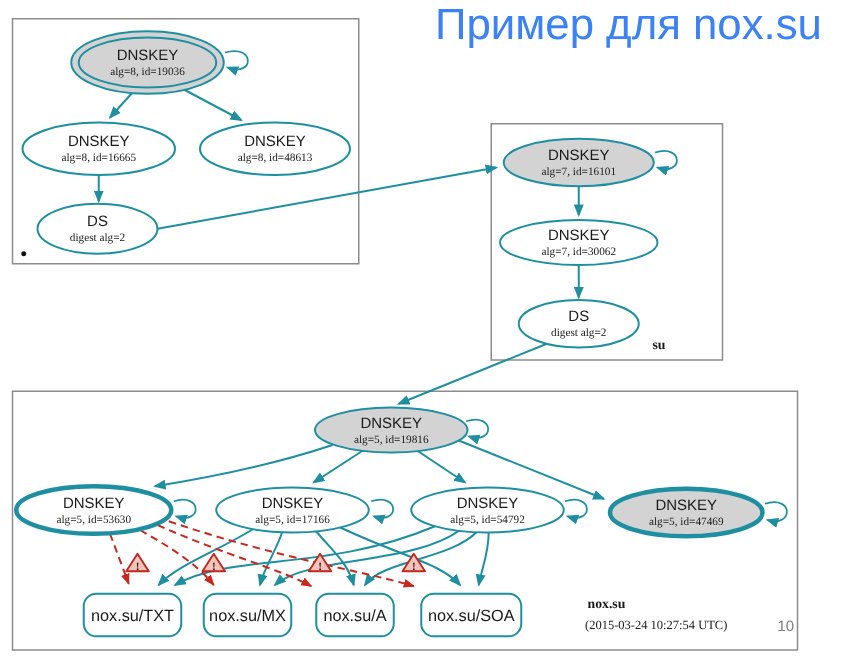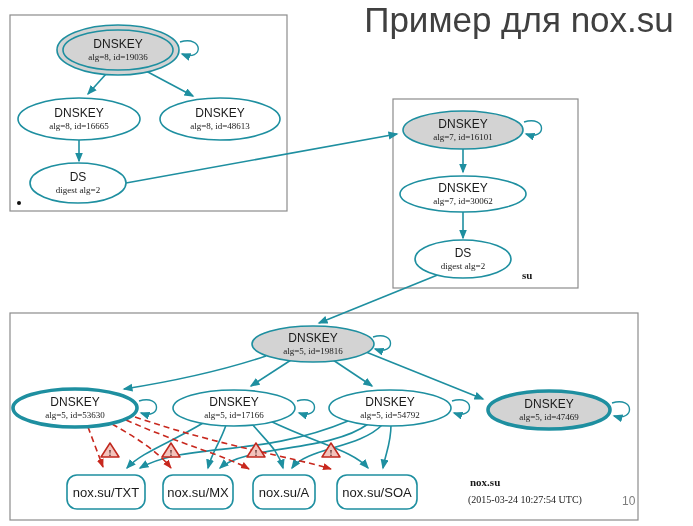--- a/index.html
+++ b/index.html
@@ -1,19 +1,19 @@
 <!DOCTYPE html>
 <html><head>
 <meta charset="utf-8">
 <style>
   html,body{margin:0;padding:0;background:#fff;}
   .slide{position:relative;width:693px;height:526px;background:#ffffff;overflow:hidden;
          font-family:"Liberation Sans",sans-serif;}
-  .slide-title{position:absolute;top:0px;left:348px;width:342px;text-align:center;
-         font-size:35px;color:#404040;white-space:nowrap;
+  .slide-title{position:absolute;top:0px;left:348px;width:342px;text-align:left;
+         font-size:35px;color:#3b82f6;white-space:nowrap;
          font-family:"Liberation Sans",sans-serif;}
   svg{position:absolute;left:0;top:0;}
   svg text{font-family:"Liberation Sans",sans-serif;fill:#1a1a1a;}
   text.nname{font-size:12px;}
   text.ndetail{font-size:9px;font-family:"Liberation Serif",serif;}
   text.rrlabel{font-size:13px;}
   text.zlabel{font-size:11px;font-weight:bold;font-family:"Liberation Serif",serif;}
   text.tslabel{font-size:10px;font-family:"Liberation Serif",serif;}
   text.pagenum{font-size:12px;fill:#7d7d7d;}
   text.warnmark{font-size:9px;font-weight:bold;fill:#401010;font-family:"Liberation Serif",serif;}

